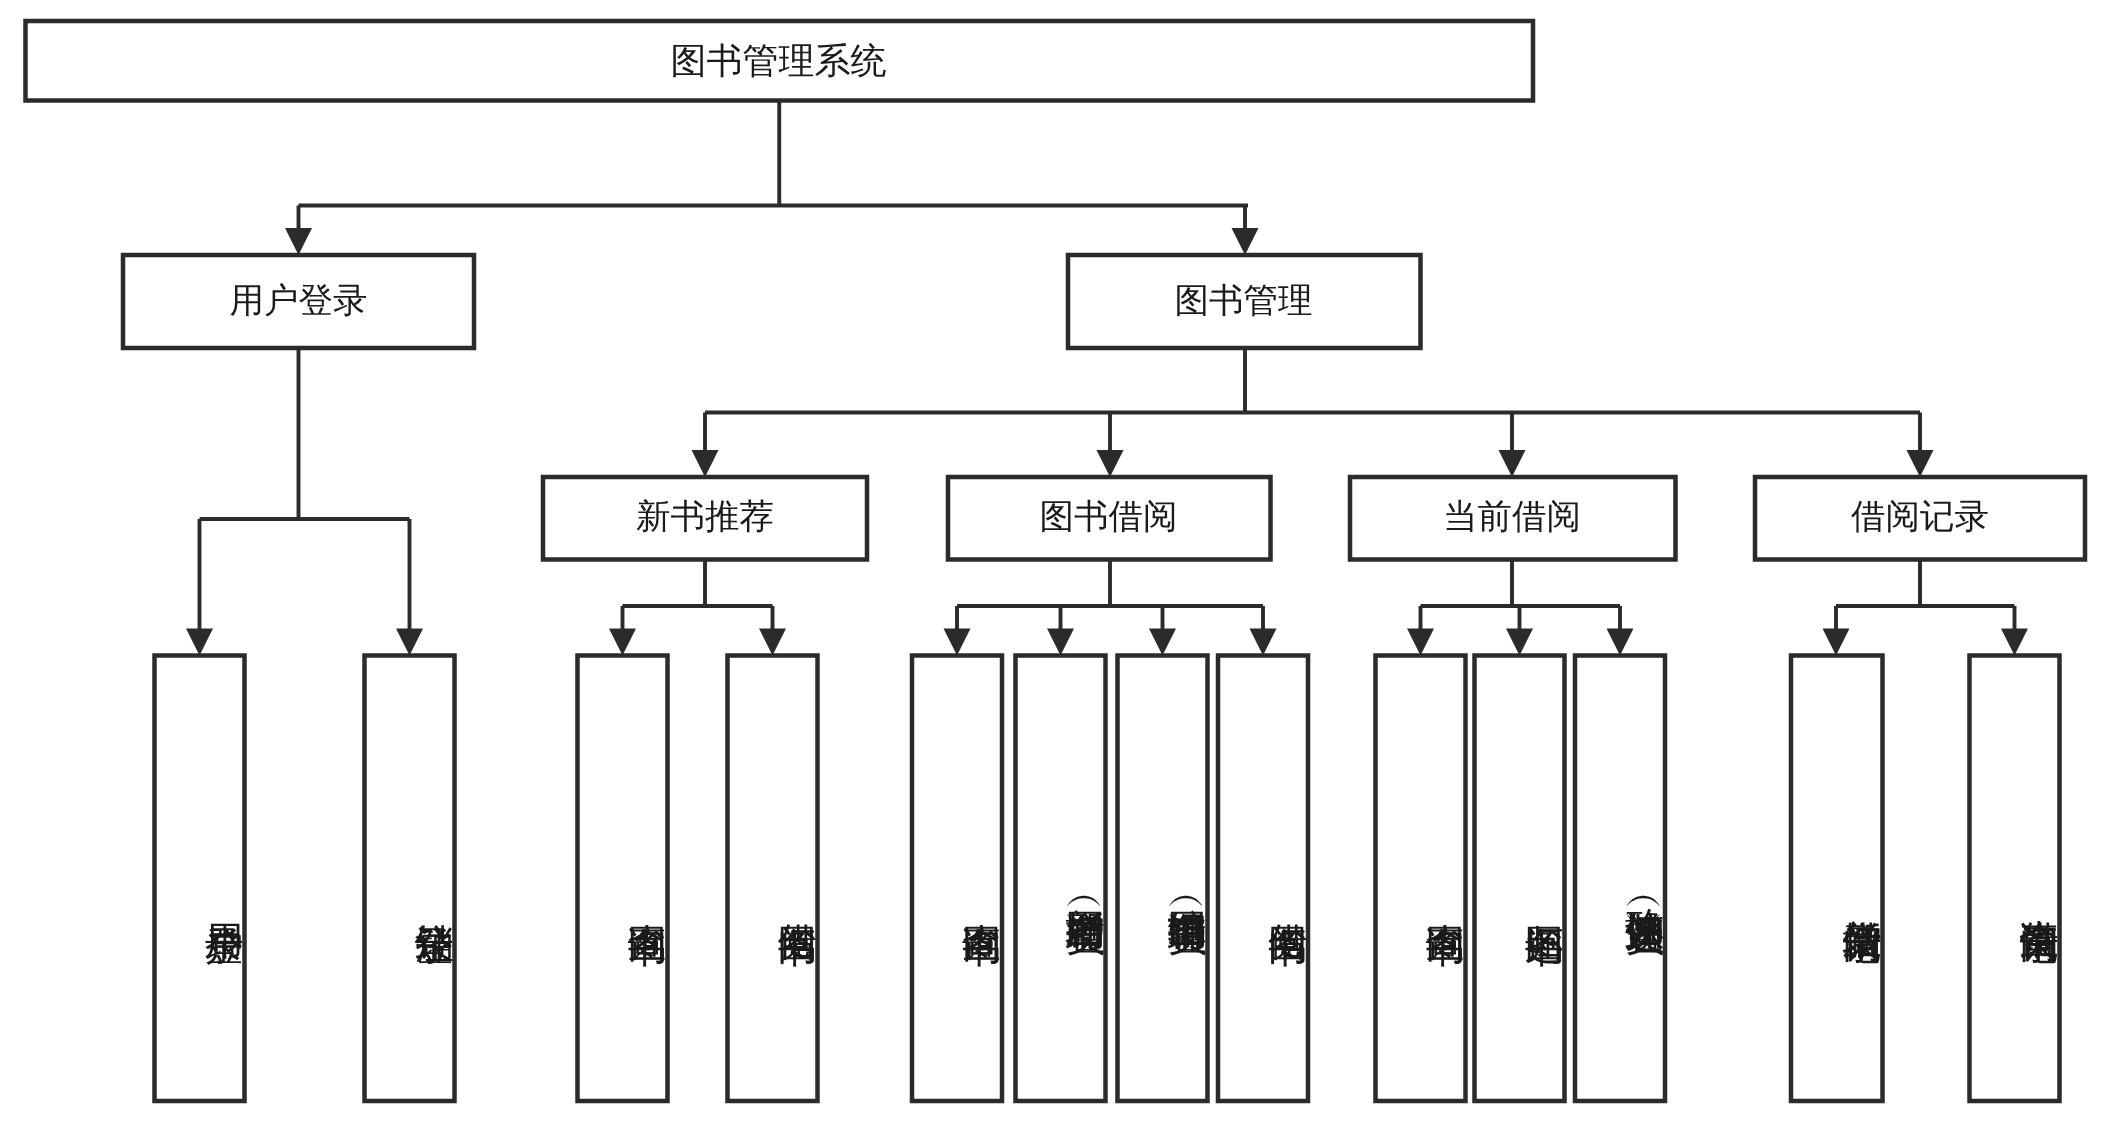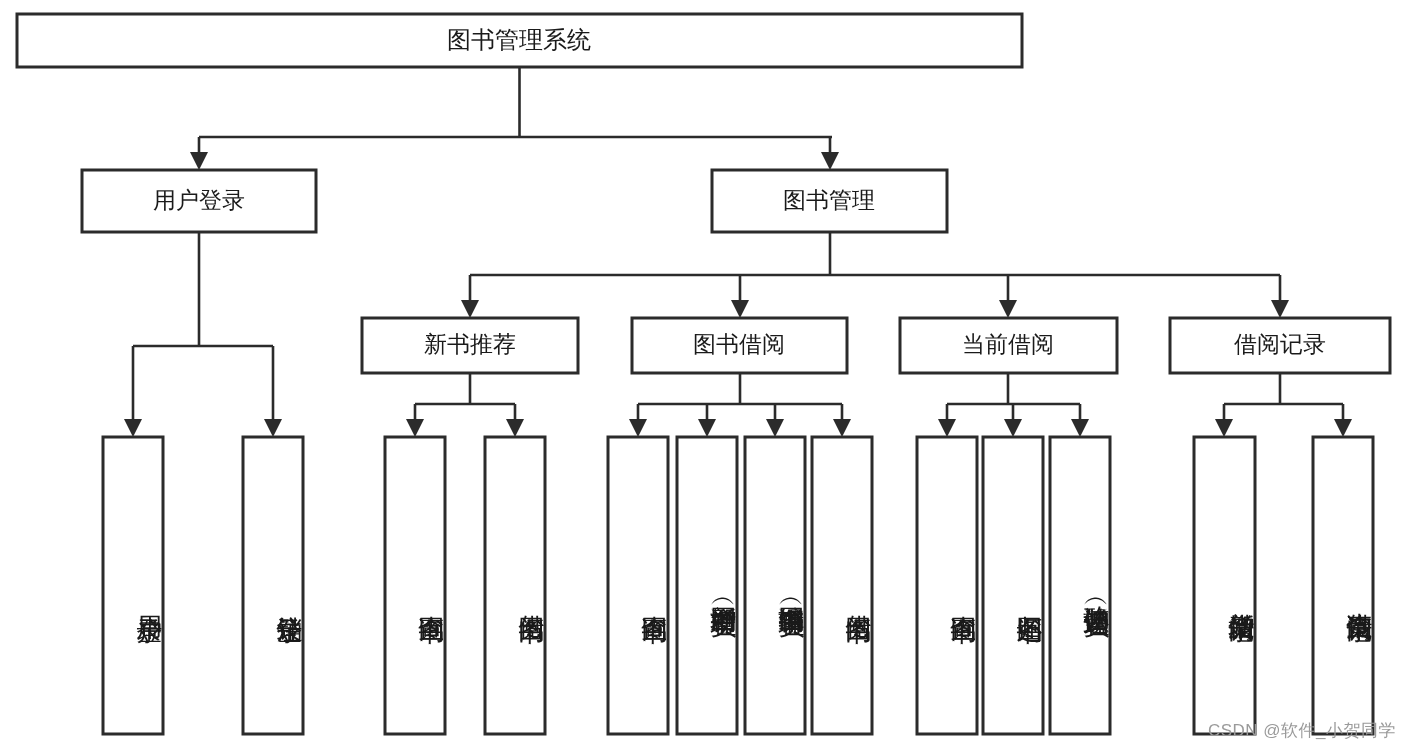--- a/index.html
+++ b/index.html
@@ -187,15 +187,14 @@
   <div class="leaf-label-v" style="left:608px; top:477px; width:60px; height:240px;">查询图书</div>
   <div class="leaf-label-v" style="left:677px; top:444px; width:60px; height:290px;">新增图书（管理员）</div>
   <div class="leaf-label-v" style="left:745px; top:444px; width:60px; height:290px;">编辑图书（管理员）</div>
   <div class="leaf-label-v" style="left:812px; top:477px; width:60px; height:240px;">借阅图书</div>
   <div class="leaf-label-v" style="left:917px; top:477px; width:60px; height:240px;">查询图书</div>
   <div class="leaf-label-v" style="left:983px; top:477px; width:60px; height:240px;">归还图书</div>
   <div class="leaf-label-v" style="left:1050px; top:444px; width:60px; height:290px;">确认归还（管理员）</div>
   <div class="leaf-label-v" style="left:1194px; top:462px; width:61px; height:265px;">新增借阅记录</div>
   <div class="leaf-label-v" style="left:1313px; top:462px; width:60px; height:265px;">查询借阅记录</div>
 
-  <div class="watermark">CSDN @软件_小贺同学</div>
 
 </div>
 
 </body></html>

